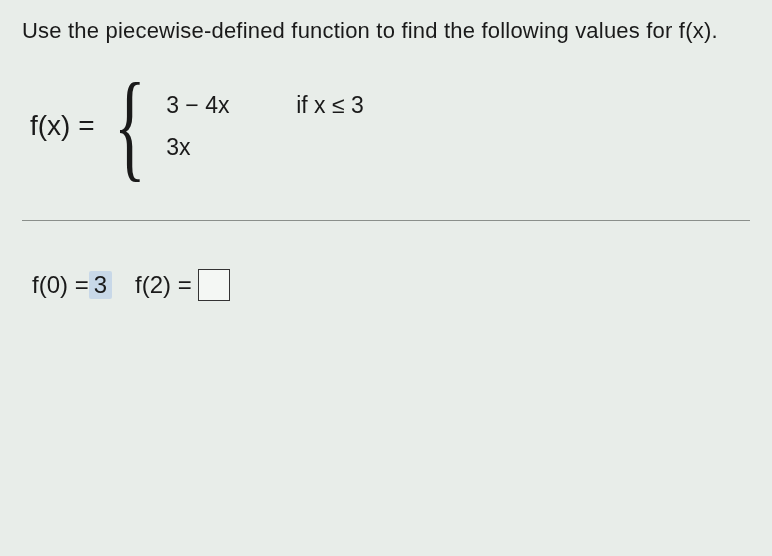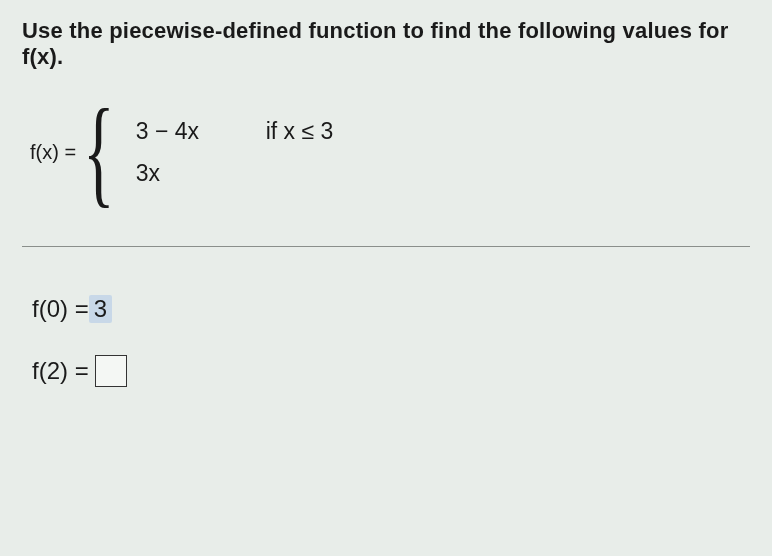--- a/index.html
+++ b/index.html
@@ -14,31 +14,30 @@
       font-family: Arial, sans-serif;
       color: #1a1a1a;
       padding: 18px 22px;
       position: relative;
       overflow: hidden;
     }
     .instruction {
       font-size: 22px;
       margin-bottom: 28px;
       letter-spacing: 0.2px;
-      font-weight: bold;
     }
     .function-def {
       display: flex;
       align-items: center;
       margin-left: 8px;
       margin-bottom: 40px;
     }
     .fx-label {
-      font-size: 20px;
-      margin-right: 8px;
+      font-size: 28px;
+      margin-right: 20px;
     }
     .brace {
       font-size: 120px;
       line-height: 0.9;
       font-weight: 100;
       transform: scaleX(0.55);
       margin-right: -10px;
       margin-left: -14px;
       font-family: 'Times New Roman', serif;
     }
@@ -60,22 +59,22 @@
       font-size: 23px;
     }
     .divider {
       border: none;
       border-top: 1px solid #8a8f8b;
       margin: 24px 0 48px 0;
     }
     .answers {
       margin-left: 10px;
       display: flex;
-      flex-direction: column;
-      gap: 32px;
+      flex-direction: row;
+      gap: 23px;
     }
     .answer-row {
       font-size: 24px;
       display: flex;
       align-items: center;
     }
     .answer-value.filled {
       background: #c8d8e8;
       padding: 0 5px;
       border-radius: 2px;

